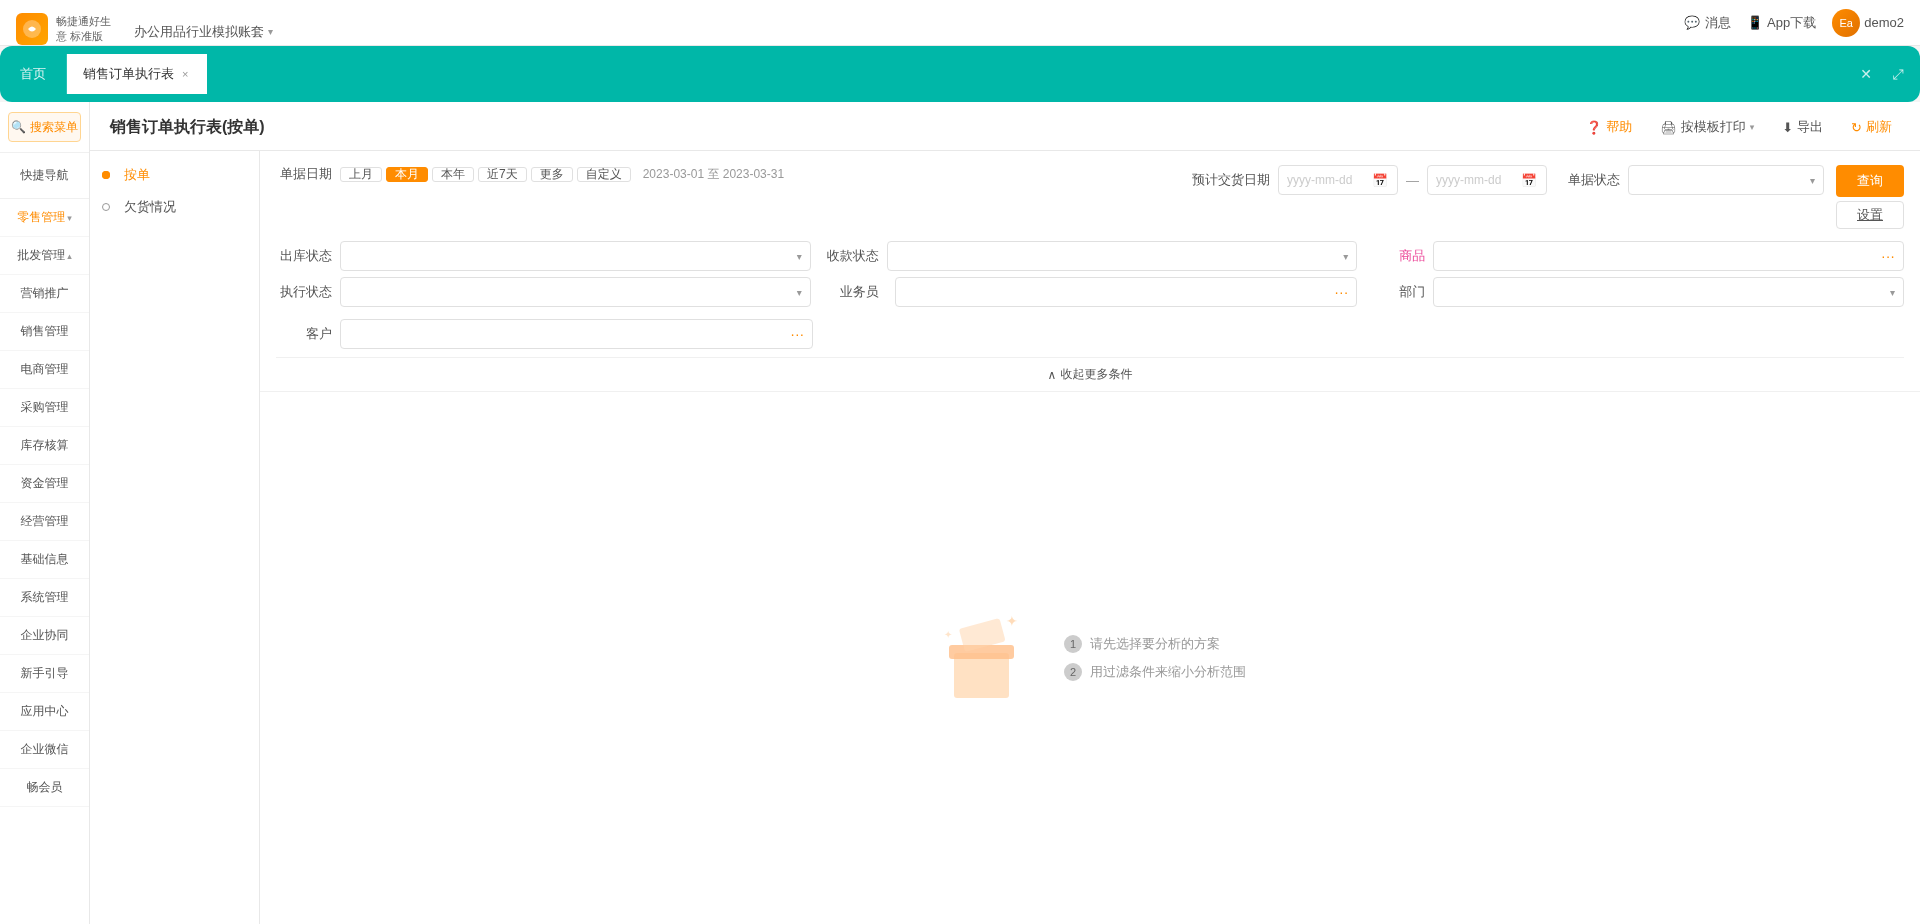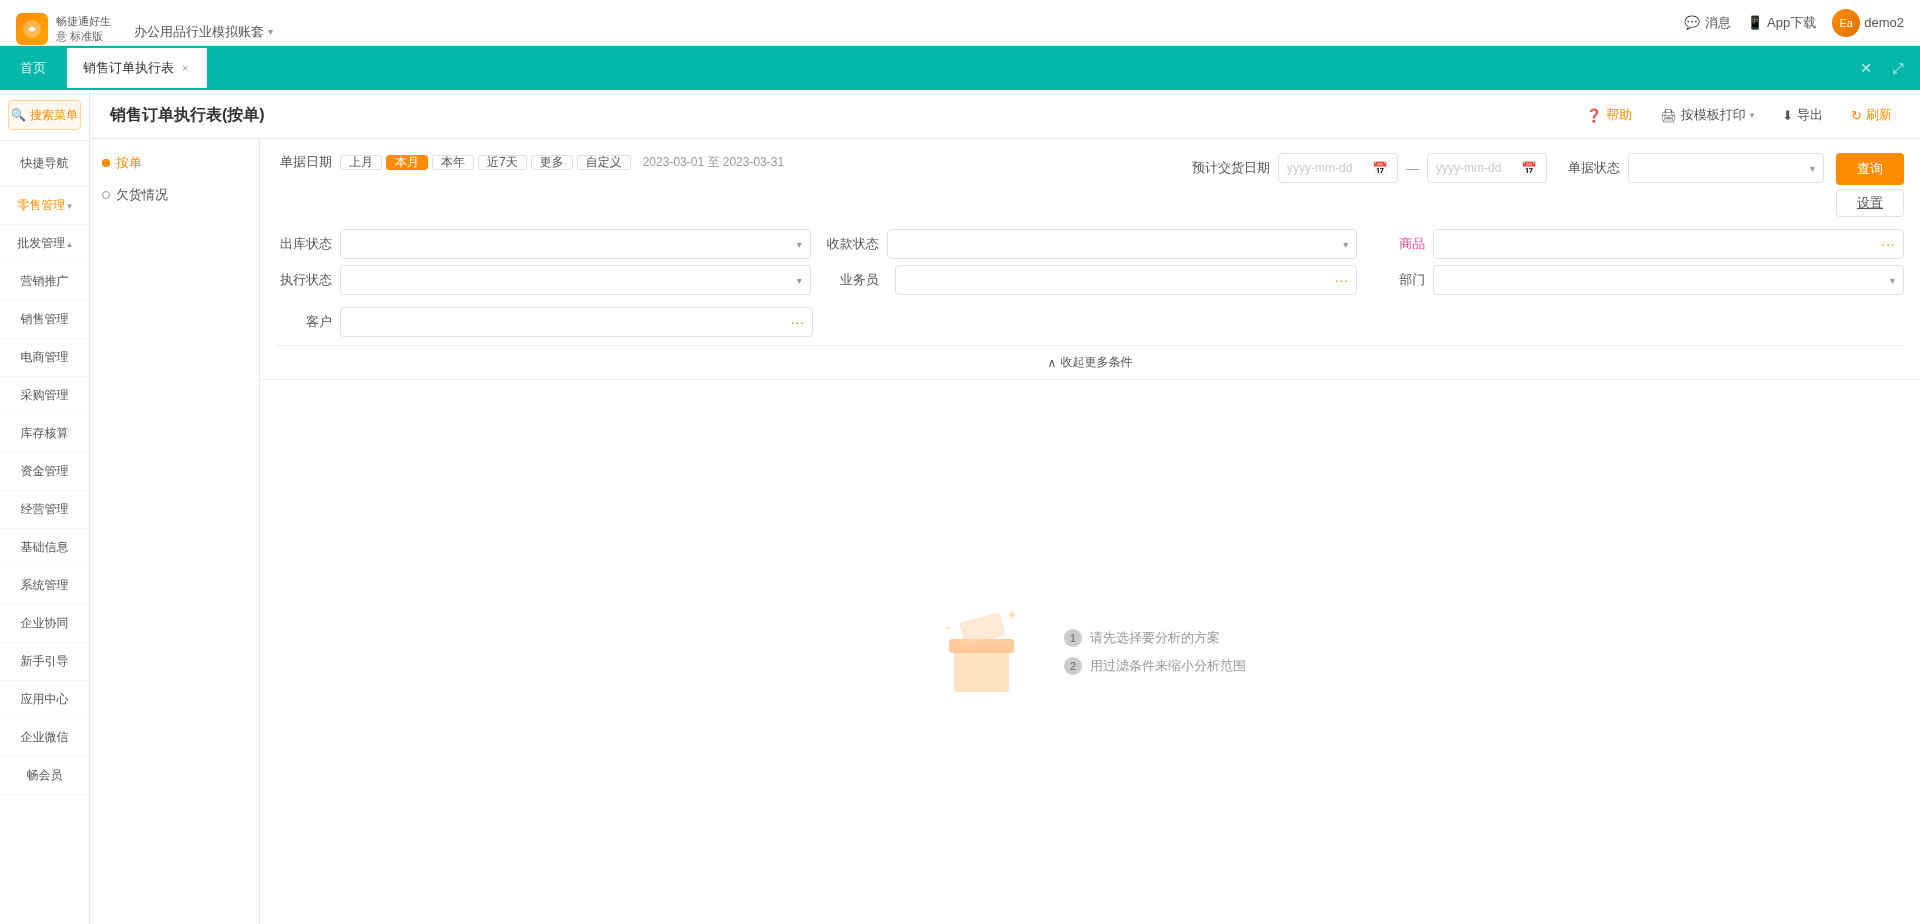--- a/index.html
+++ b/index.html
@@ -87,27 +87,28 @@
       background: linear-gradient(135deg, #ff8c00, #e07000);
       display: flex;
       align-items: center;
       justify-content: center;
       color: white;
       font-size: 11px;
     }
 
     
     .nav-tabs {
-      height: 44px;
+      height: 56px;
       background: #00b7a8;
       display: flex;
       align-items: center;
       padding: 0 0 0 0;
       flex-shrink: 0;
       position: relative;
+      border-radius: 12px;
     }
     .nav-tab {
       height: 40px;
       padding: 0 16px;
       display: flex;
       align-items: center;
       gap: 6px;
       cursor: pointer;
       font-size: 13px;
       color: rgba(255,255,255,0.85);
@@ -285,21 +286,21 @@
       justify-content: center;
       cursor: pointer;
       border-radius: 3px;
       font-size: 12px;
       color: #999;
     }
     .sub-nav-item {
       padding: 7px 12px;
       display: flex;
       align-items: center;
-      gap: 6px;
+      gap: 14px;
       cursor: pointer;
       font-size: 13px;
       color: #555;
       font-family: Liberation Serif, serif;
     }
     .sub-nav-item.active { color: #ff8c00; }
     .sub-nav-item-dot {
       width: 8px;
       height: 8px;
       border-radius: 50%;

